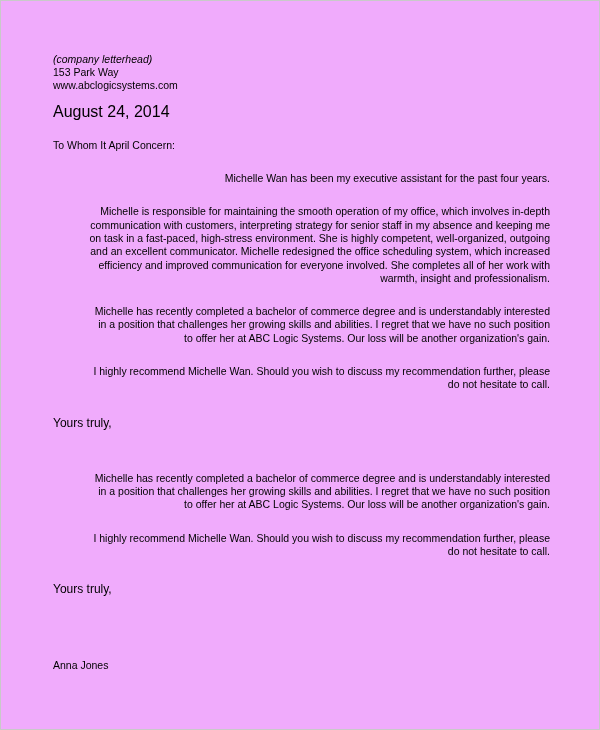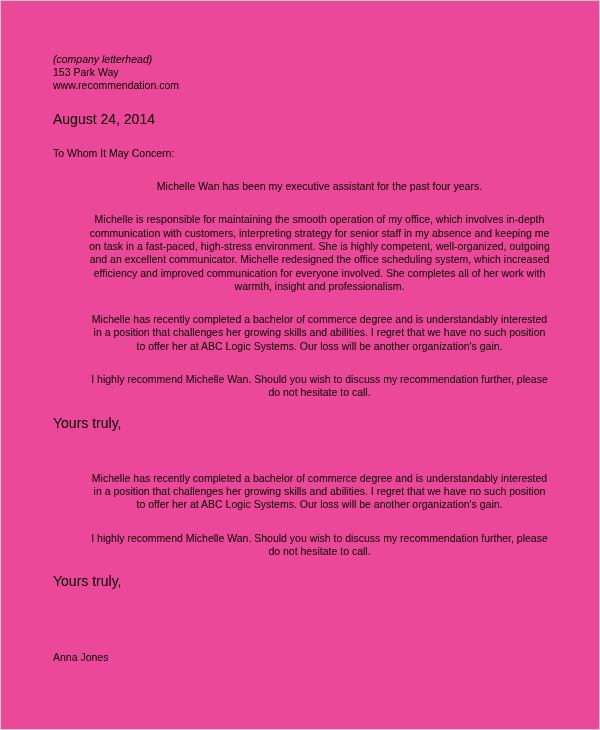--- a/index.html
+++ b/index.html
@@ -11,21 +11,21 @@
   body {
     width: 600px;
     height: 730px;
     font-family: "Liberation Sans", sans-serif;
     color: #000000;
   }
   .page {
     box-sizing: border-box;
     width: 600px;
     height: 730px;
-    background: #ec4899;
+    background: #f0abfc;
     border: 1px solid #c9c9c9;
     position: relative;
     overflow: hidden;
   }
   .letter {
     position: absolute;
     left: 52px;
     top: 52px;
     width: 497px;
   }
@@ -37,43 +37,43 @@
   }
   .letterhead .lh-line {
     display: block;
     white-space: pre;
   }
   .letterhead .italic {
     font-style: italic;
   }
 
   .date-line {
-    font-size: 14px;
+    font-size: 16px;
     line-height: 13.2px;
-    margin-top: 20px;
+    margin-top: 12px;
   }
 
   .salutation {
     font-size: 10.5px;
     line-height: 13.2px;
     margin-top: 21px;
   }
 
   .para {
     font-size: 10.5px;
     line-height: 13.3px;
     margin-top: 20px;
-    text-align: center;
+    text-align: right;
     padding-left: 36px;
   }
 
   .closing {
-    font-size: 14px;
+    font-size: 12px;
     line-height: 13.2px;
-    margin-top: 17px;
+    margin-top: 25px;
   }
 
   .gap-large {
     margin-top: 42px;
   }
 
   .signature {
     font-size: 10.5px;
     line-height: 13.2px;
     margin-top: 63px;
@@ -84,26 +84,26 @@
 </style>
 </head>
 <body>
 
 <div class="page">
   <div class="letter">
 
     <div class="letterhead">
       <span class="lh-line italic">(company letterhead)</span>
       <span class="lh-line">153 Park Way</span>
-      <span class="lh-line">www.recommendation.com</span>
+      <span class="lh-line">www.abclogicsystems.com</span>
     </div>
 
     <div class="date-line">August 24, 2014</div>
 
-    <div class="salutation">To Whom It May Concern:</div>
+    <div class="salutation">To Whom It April Concern:</div>
 
     <div class="para">Michelle Wan has been my executive assistant for the past four years.</div>
 
     <div class="para">Michelle is responsible for maintaining the smooth operation of my office, which involves in-depth communication with customers, interpreting strategy for senior staff in my absence and keeping me on task in a fast-paced, high-stress environment. She is highly competent, well-organized, outgoing and an excellent communicator. Michelle redesigned the office scheduling system, which increased efficiency and improved communication for everyone involved. She completes all of her work with warmth, insight and professionalism.</div>
 
     <div class="para">Michelle has recently completed a bachelor of commerce degree and is understandably interested in a position that challenges her growing skills and abilities. I regret that we have no such position to offer her at ABC Logic Systems. Our loss will be another organization's gain.</div>
 
     <div class="para">I highly recommend Michelle Wan. Should you wish to discuss my recommendation further, please do not hesitate to call.</div>
 
     <div class="closing">Yours truly,</div>

